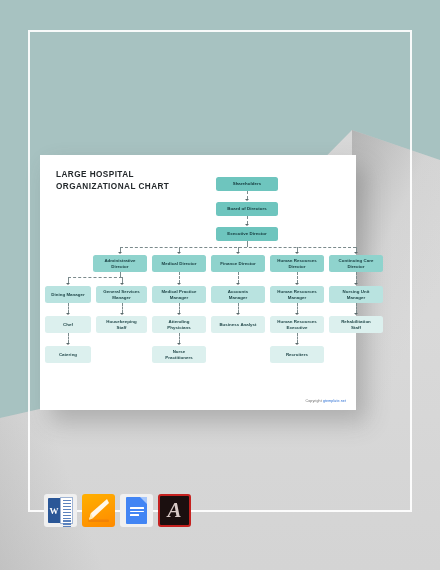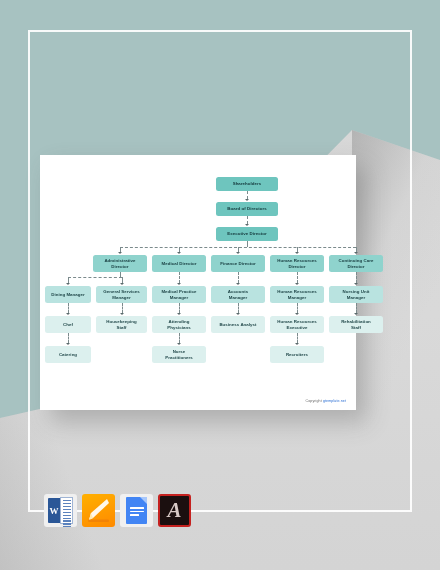--- a/index.html
+++ b/index.html
@@ -223,20 +223,22 @@
 </head>
 <body>
 
 <div id="bg-teal"></div>
 <div id="bg-grey"></div>
 <div id="bg-grey-shade"></div>
 <div id="bg-grey-shade-bl"></div>
 <div id="frame"></div>
 
 <div id="card">
+  <div id="card-title">LARGE HOSPITAL
+ORGANIZATIONAL CHART</div>
 
   <div id="chart">
       <div class="v-line" style="left: 207px; top: 36px; height: 8px;"></div>
       <div class="arrow" style="left: 205px; top: 43.6px;"></div>
       <div class="v-line" style="left: 207px; top: 61px; height: 8px;"></div>
       <div class="arrow" style="left: 205px; top: 68.6px;"></div>
       <div class="v-line" style="left: 139px; top: 117px; height: 11px;"></div>
       <div class="arrow" style="left: 137px; top: 127.6px;"></div>
       <div class="v-line" style="left: 198px; top: 117px; height: 11px;"></div>
       <div class="arrow" style="left: 196px; top: 127.6px;"></div>

